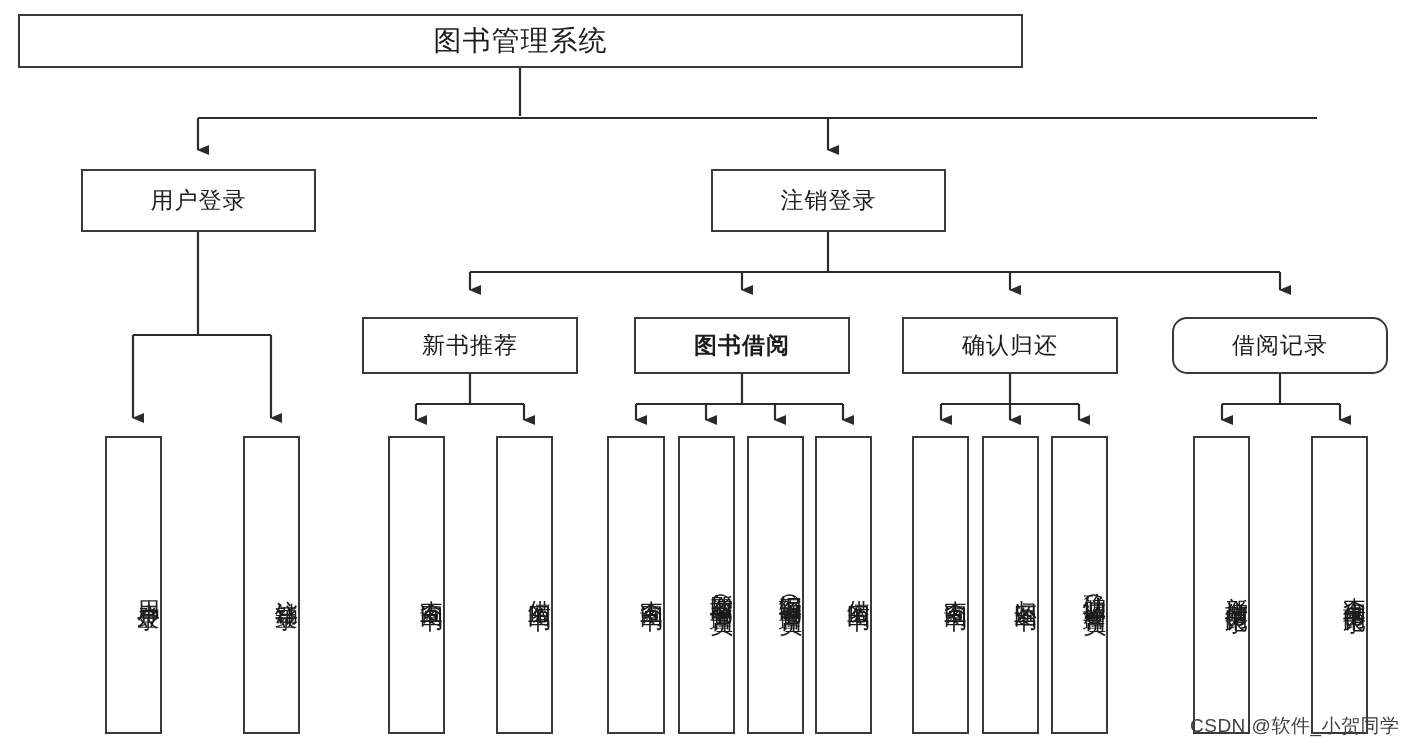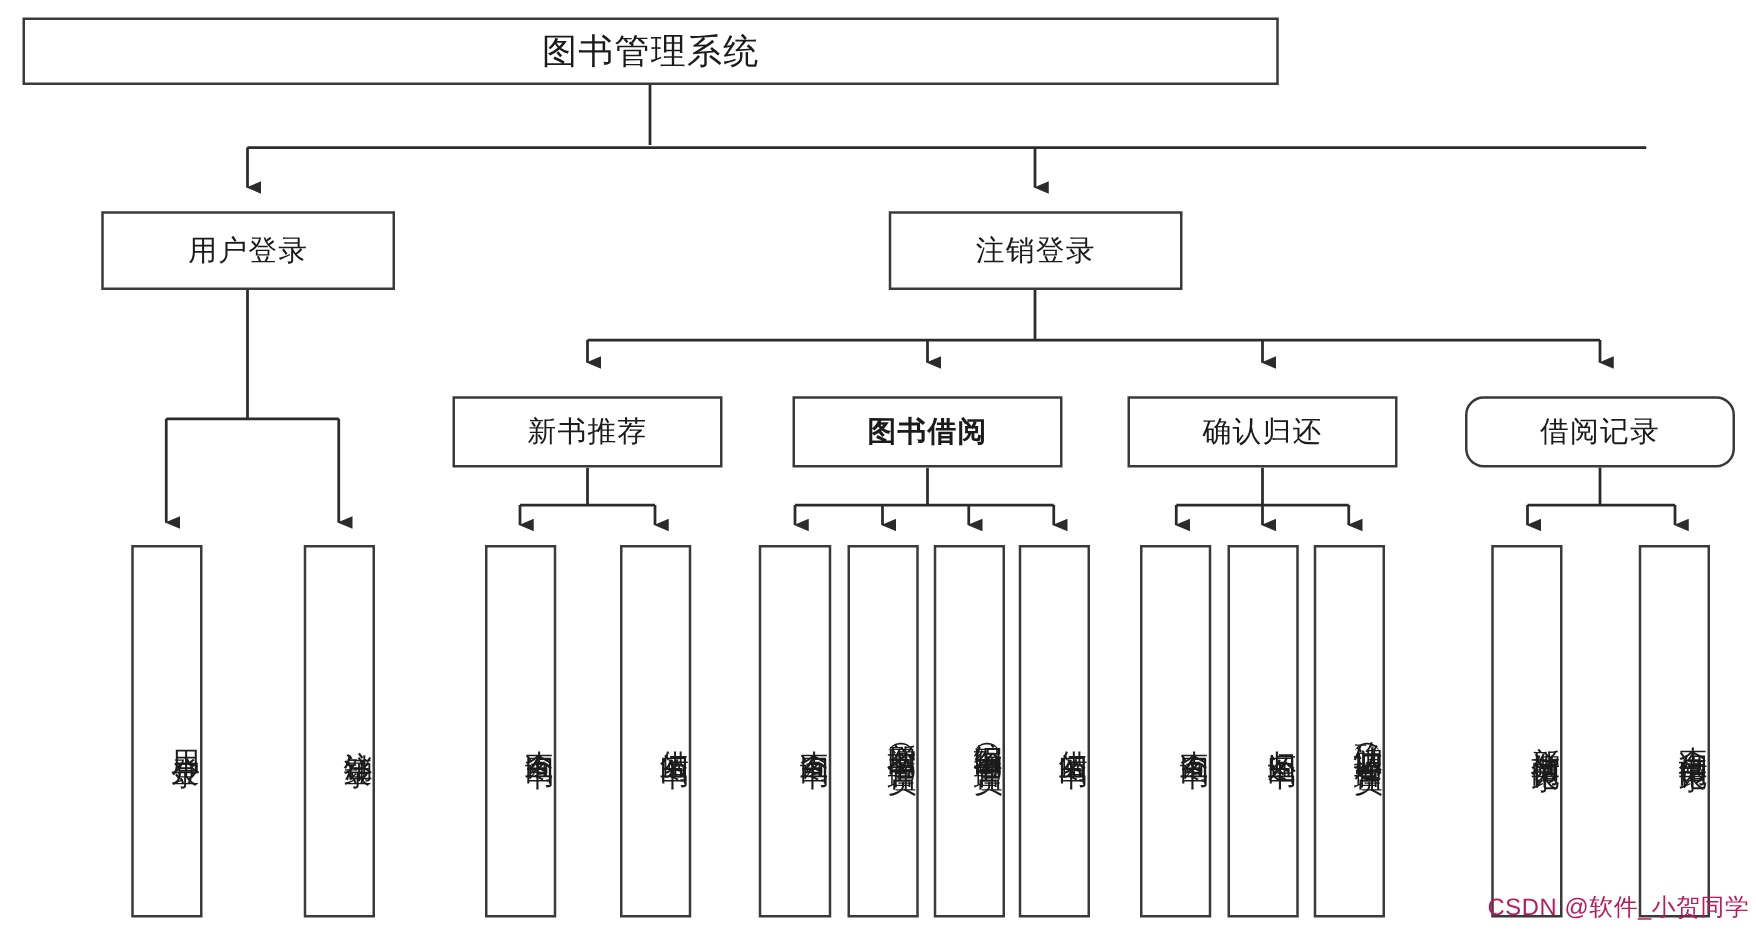--- a/index.html
+++ b/index.html
@@ -35,21 +35,21 @@
     line-height:1;
   }
   .node.v span{
     writing-mode:vertical-rl;
     text-orientation:upright;
     white-space:nowrap;
   }
   .watermark{
     position:absolute;
     font-size:19px;
-    color:#be185d;
+    color:#404040;
     white-space:nowrap;
     letter-spacing:0.5px;
   }
 </style>
 </head>
 <body>
 
 <div id="stage">
 
   <svg id="wires" viewBox="0 0 1405 747" xmlns="http://www.w3.org/2000/svg">

